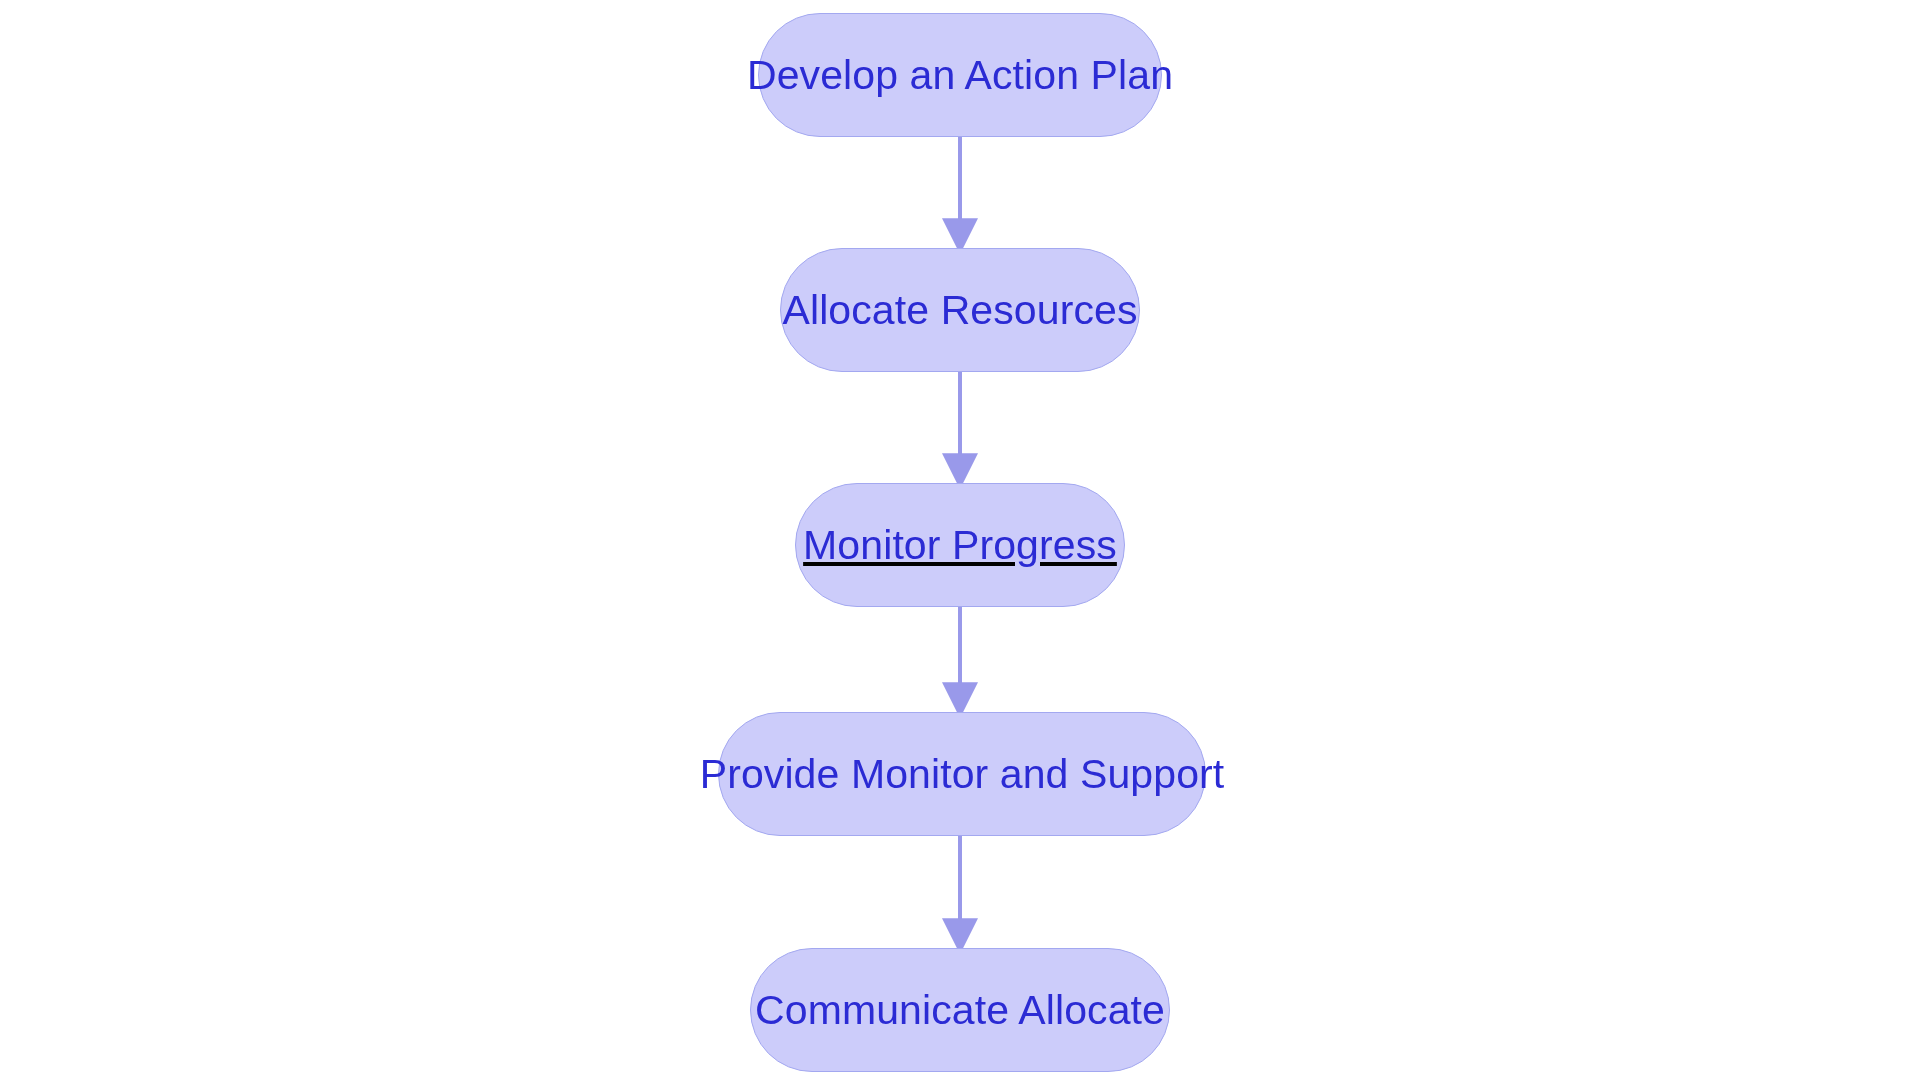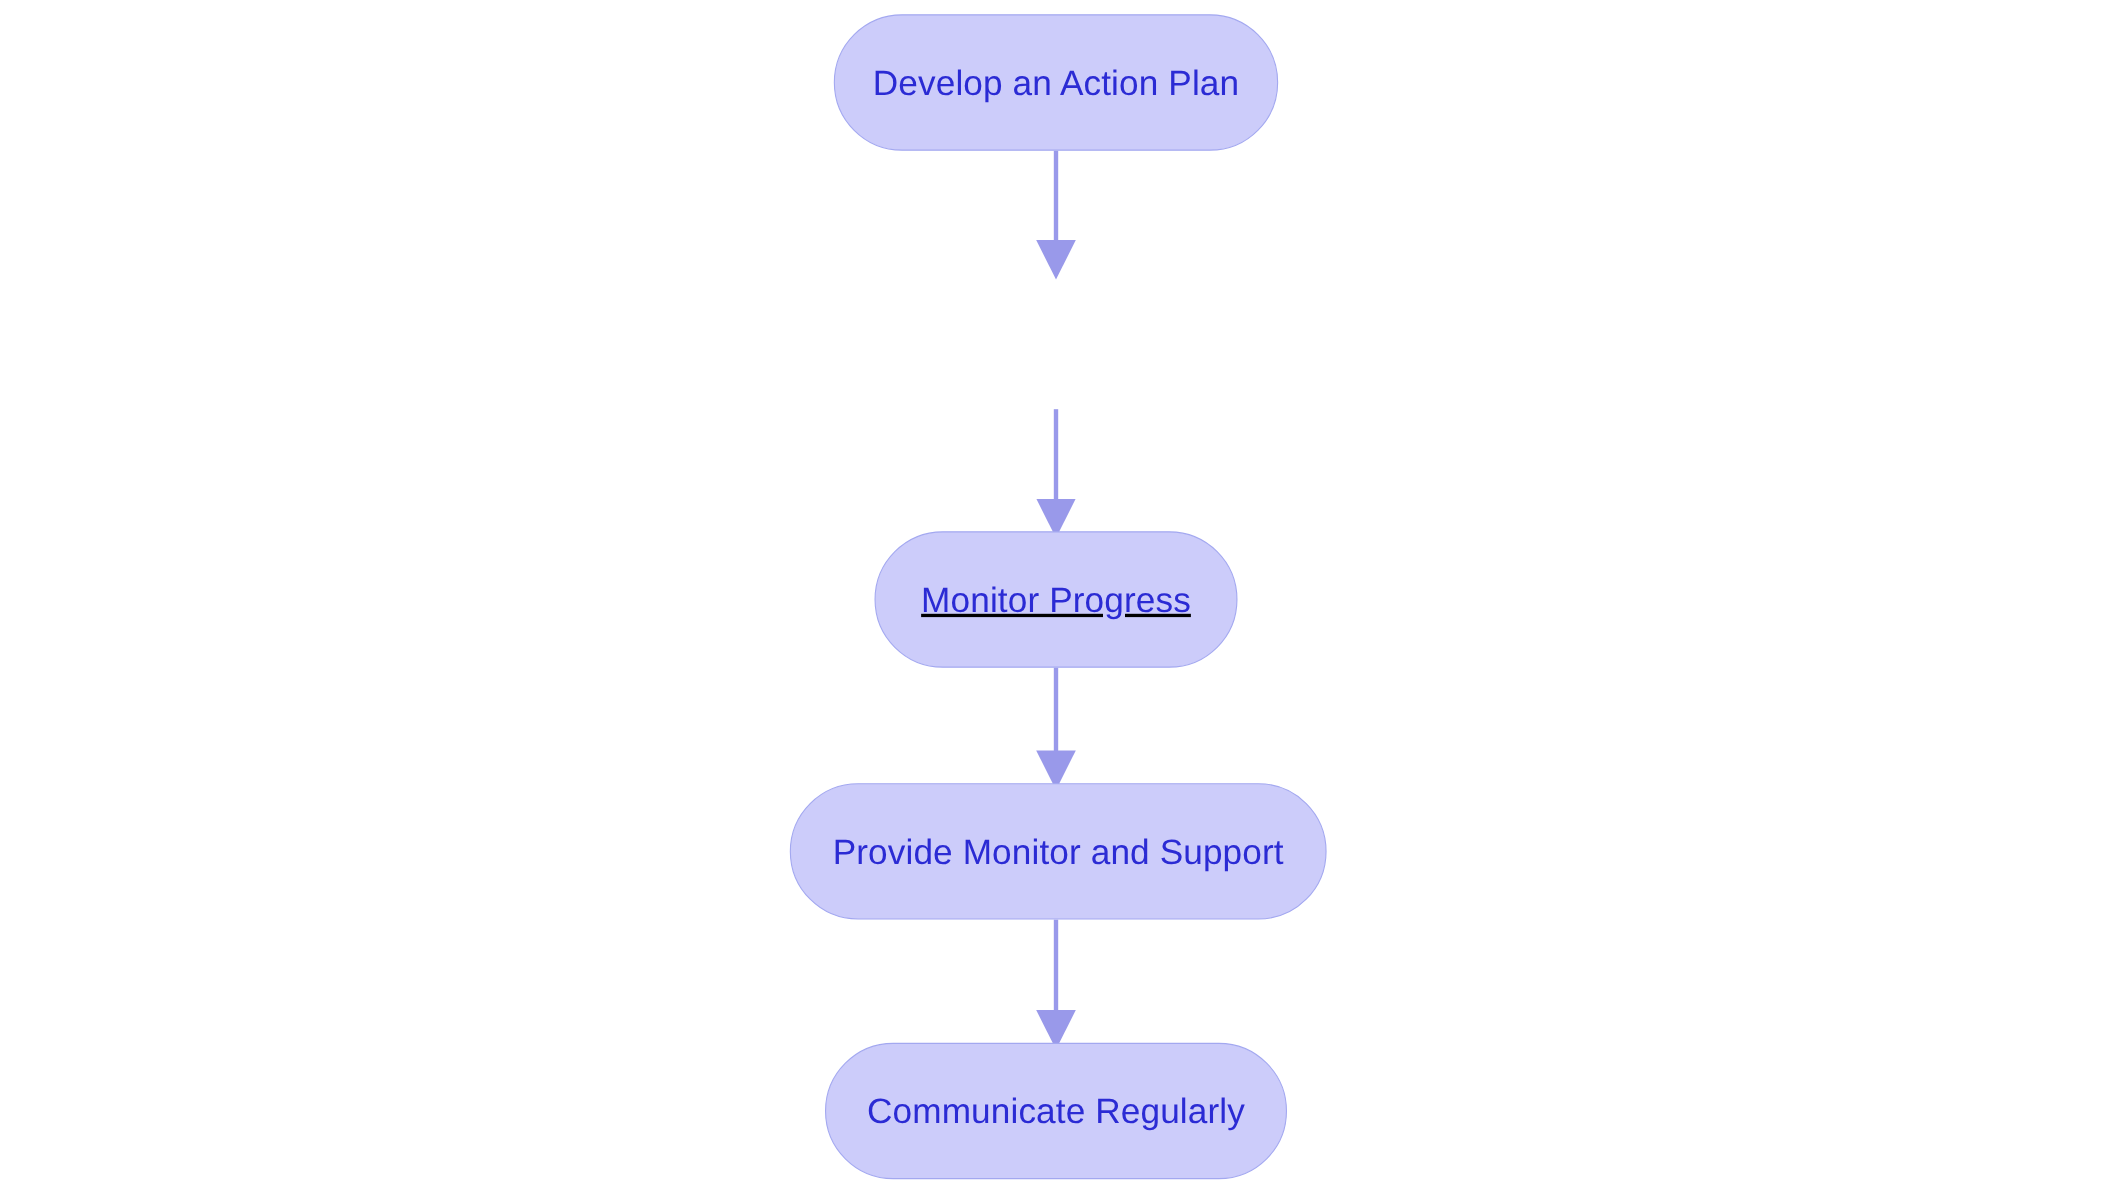--- a/index.html
+++ b/index.html
@@ -37,21 +37,21 @@
     display: flex;
     align-items: center;
     justify-content: center;
     background: #ccccfa;
     border: 1.6px solid #a3a8f0;
     border-radius: 62px;
     height: 124px;
   }
 
   .flow-node-label {
-    font-size: 32px;
+    font-size: 41px;
     font-weight: 400;
     color: #2b2bd4;
     line-height: 1;
     letter-spacing: 0.1px;
     white-space: nowrap;
     text-align: center;
   }
 
   
   #node-0 { left: 758px;  top: 13px;  width: 404px; }
@@ -78,26 +78,29 @@
 
     <line x1="960" y1="607" x2="960" y2="691" stroke="#9999ea" stroke-width="4" marker-end="url(#arrowhead)"></line>
 
     <line x1="960" y1="836" x2="960" y2="927" stroke="#9999ea" stroke-width="4" marker-end="url(#arrowhead)"></line>
   </svg>
 
   <div class="flow-node" id="node-0">
     <span class="flow-node-label">Develop an Action Plan</span>
   </div>
 
+  <div class="flow-node" id="node-1">
+    <span class="flow-node-label">Allocate Resources</span>
+  </div>
 
   <div class="flow-node" id="node-2">
     <span class="flow-node-label">Monitor Progress</span>
   </div>
 
   <div class="flow-node" id="node-3">
     <span class="flow-node-label">Provide Monitor and Support</span>
   </div>
 
   <div class="flow-node" id="node-4">
-    <span class="flow-node-label">Communicate Regularly</span>
+    <span class="flow-node-label">Communicate Allocate</span>
   </div>
 
 </div>
 
 </body></html>

